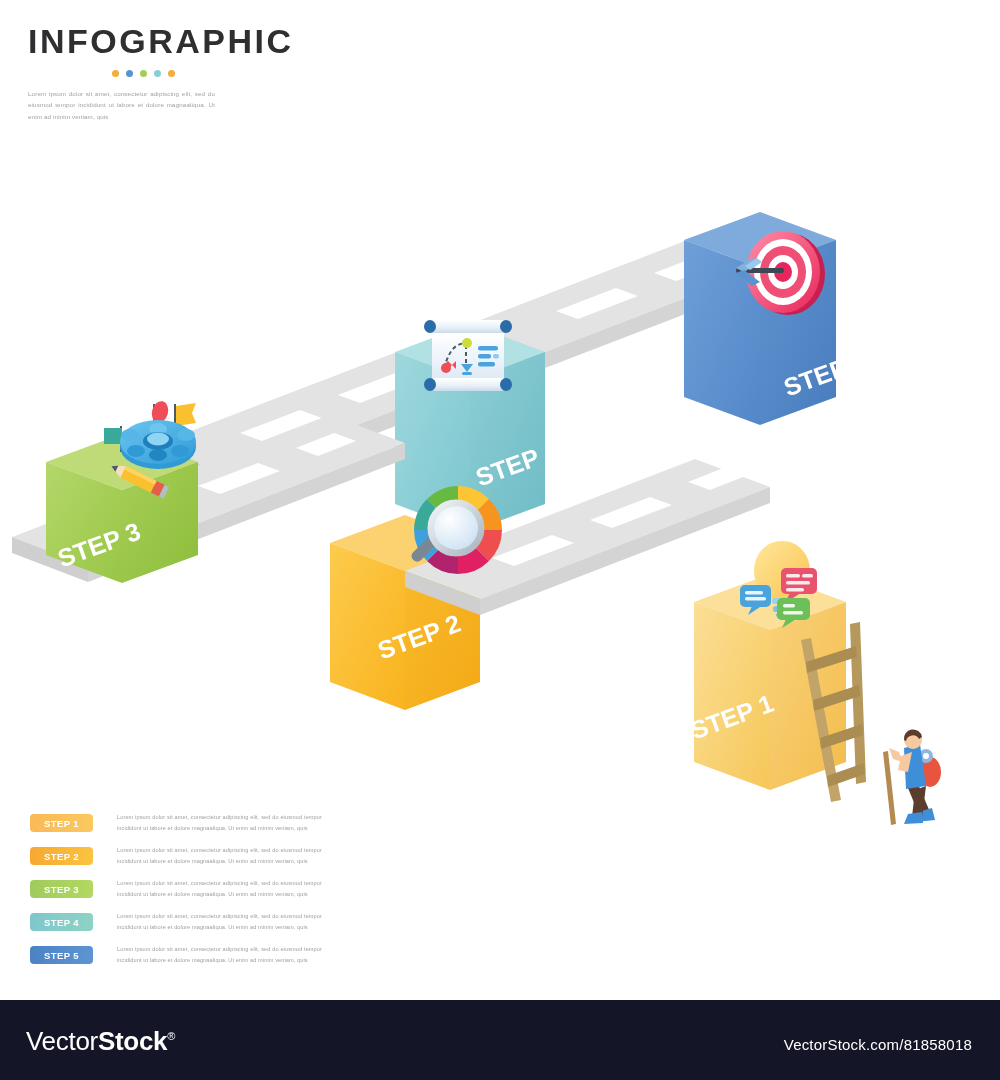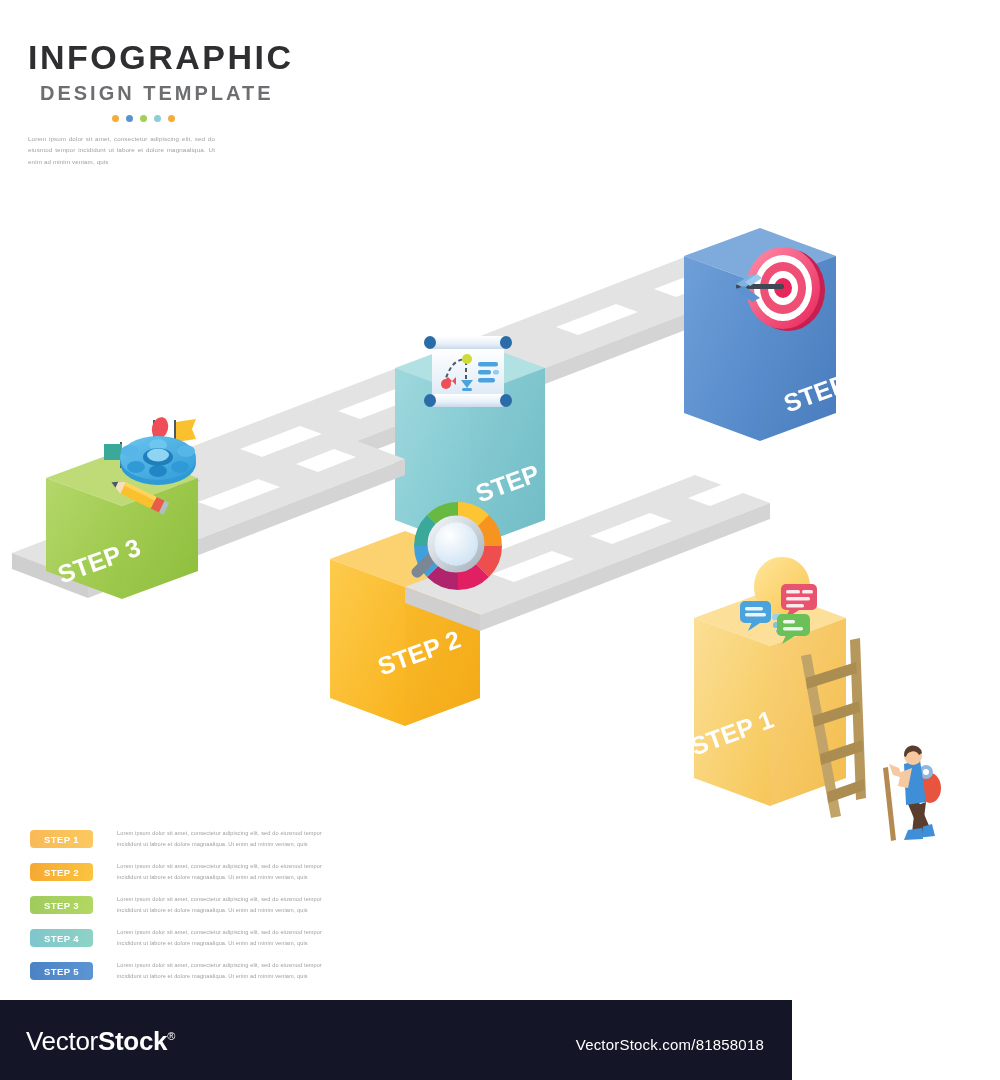--- a/index.html
+++ b/index.html
@@ -5,21 +5,21 @@
   * { box-sizing: border-box; margin: 0; padding: 0; }
   html, body { width: 1000px; height: 1080px; }
   body {
     font-family: "Liberation Sans", sans-serif;
     background: #ffffff;
     position: relative;
     overflow: hidden;
   }
   .canvas {
     position: absolute;
-    left: 0; top: 16px;
+    left: 0; top: 0;
     width: 1000px; height: 812px;
     background: #ffffff;
   }
 
   
   .header { position: absolute; left: 0; top: 0; width: 420px; }
   .title-main {
     font-size: 34px;
     font-weight: 700;
     letter-spacing: 2.5px;
@@ -94,21 +94,21 @@
     color: #9d9fa2;
     text-align: justify;
     width: 205px;
     letter-spacing: .1px;
   }
 
   
   .watermark {
     position: absolute;
     left: 0; top: 1000px;
-    width: 792px; height: 80px;
+    width: 1000px; height: 80px;
     background: #141526;
   }
   .wm-logo {
     position: absolute;
     left: 26px; top: 26px;
     color: #ffffff;
     font-size: 26px;
     letter-spacing: -.3px;
   }
   .wm-logo .light { font-weight: 300; }
@@ -122,21 +122,20 @@
     letter-spacing: .2px;
   }
 </style>
 </head>
 <body>
 
 <div class="canvas">
 
   <div class="header">
     <div class="title-main">INFOGRAPHIC</div>
-    <div class="title-sub">DESIGN TEMPLATE</div>
     <div class="dot-row">
       <span class="dot" style="background: rgb(246, 171, 58);"></span>
       <span class="dot" style="background: rgb(91, 146, 208);"></span>
       <span class="dot" style="background: rgb(165, 206, 87);"></span>
       <span class="dot" style="background: rgb(138, 207, 214);"></span>
       <span class="dot" style="background: rgb(246, 171, 58);"></span>
     </div>
     <div class="header-body">Lorem ipsum dolor sit amet, consectetur adipiscing elit, sed do eiusmod tempor incididunt ut labore et dolore magnaaliqua. Ut enim ad minim veniam, quis</div>
   </div>
 

